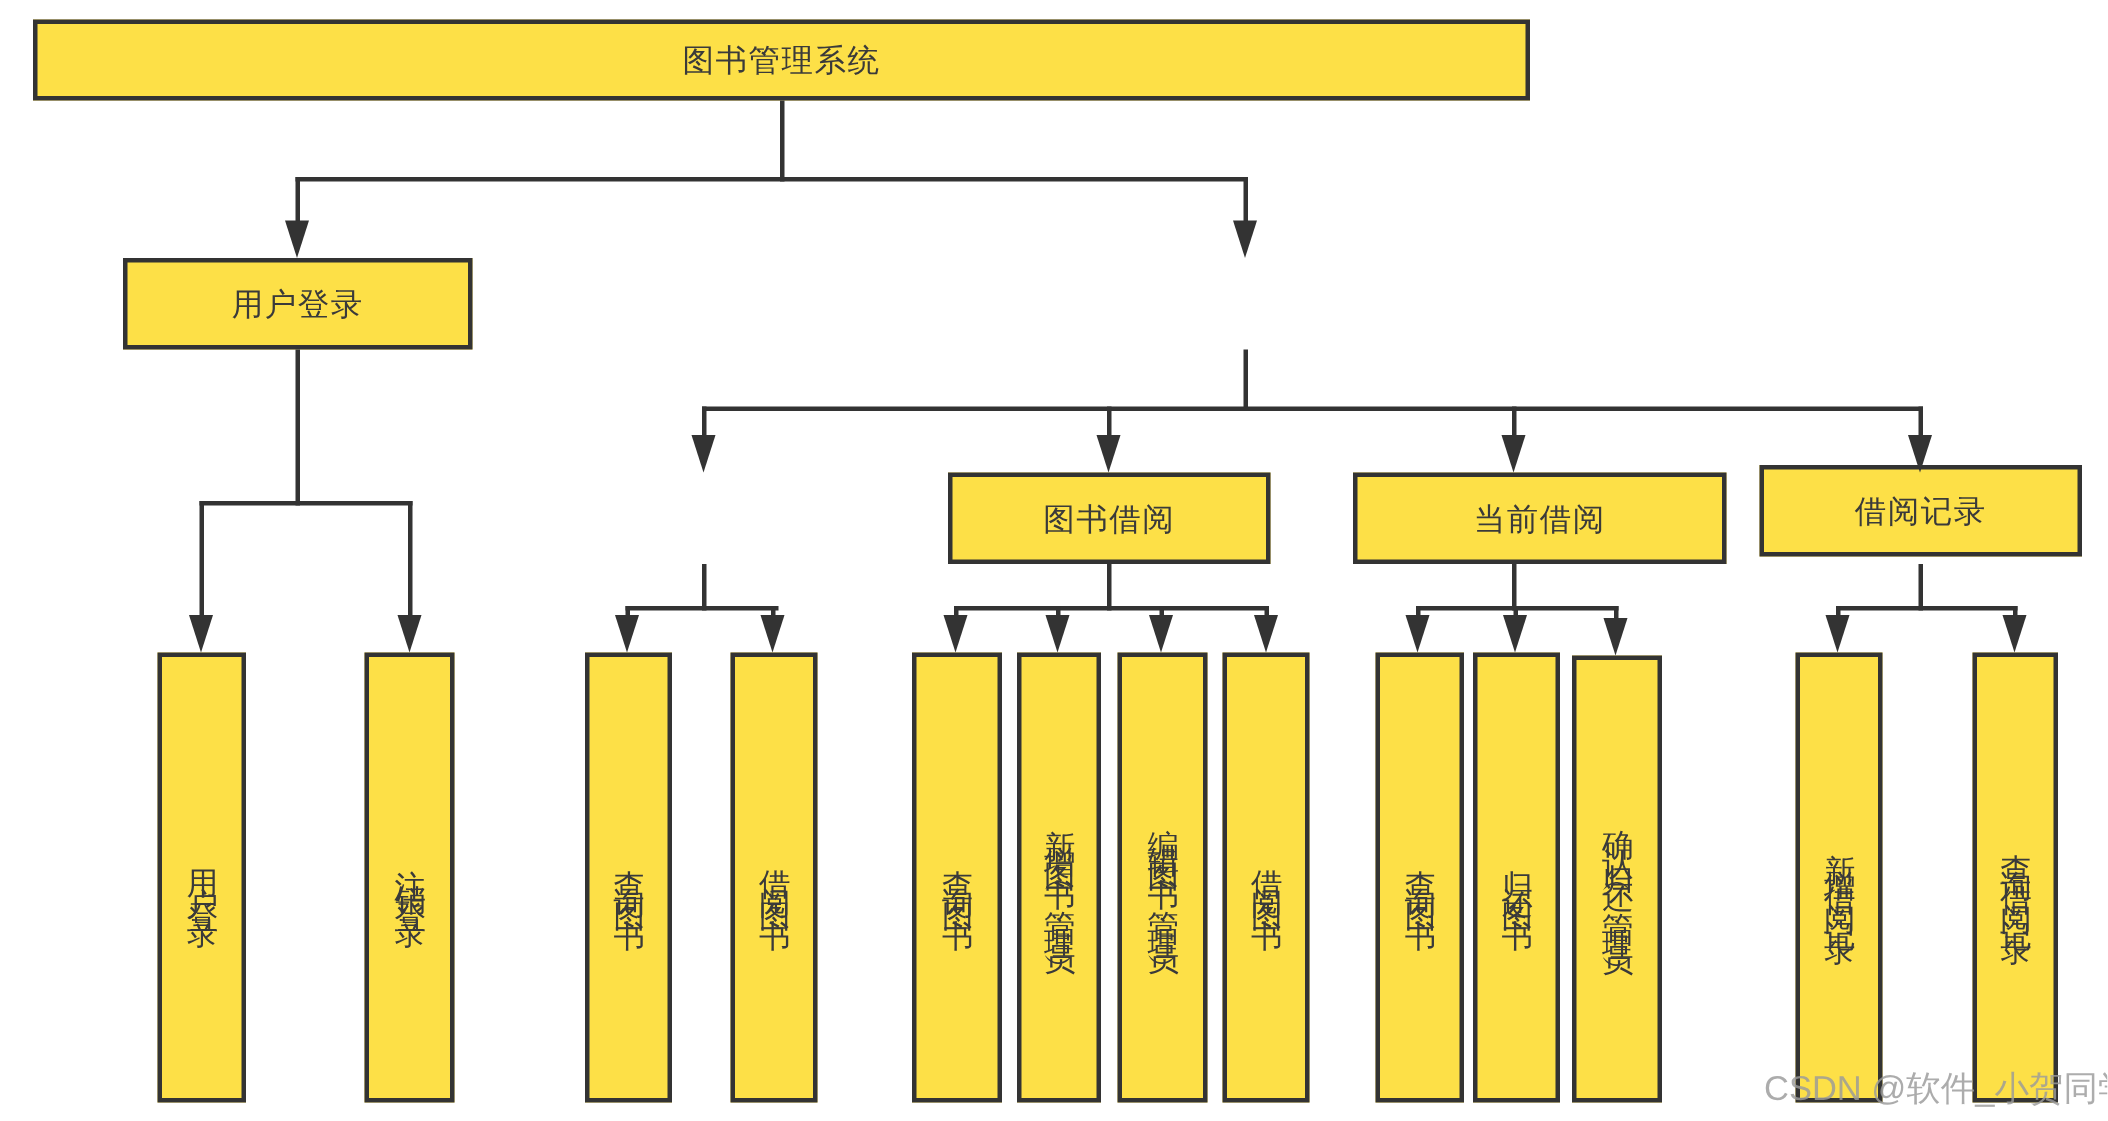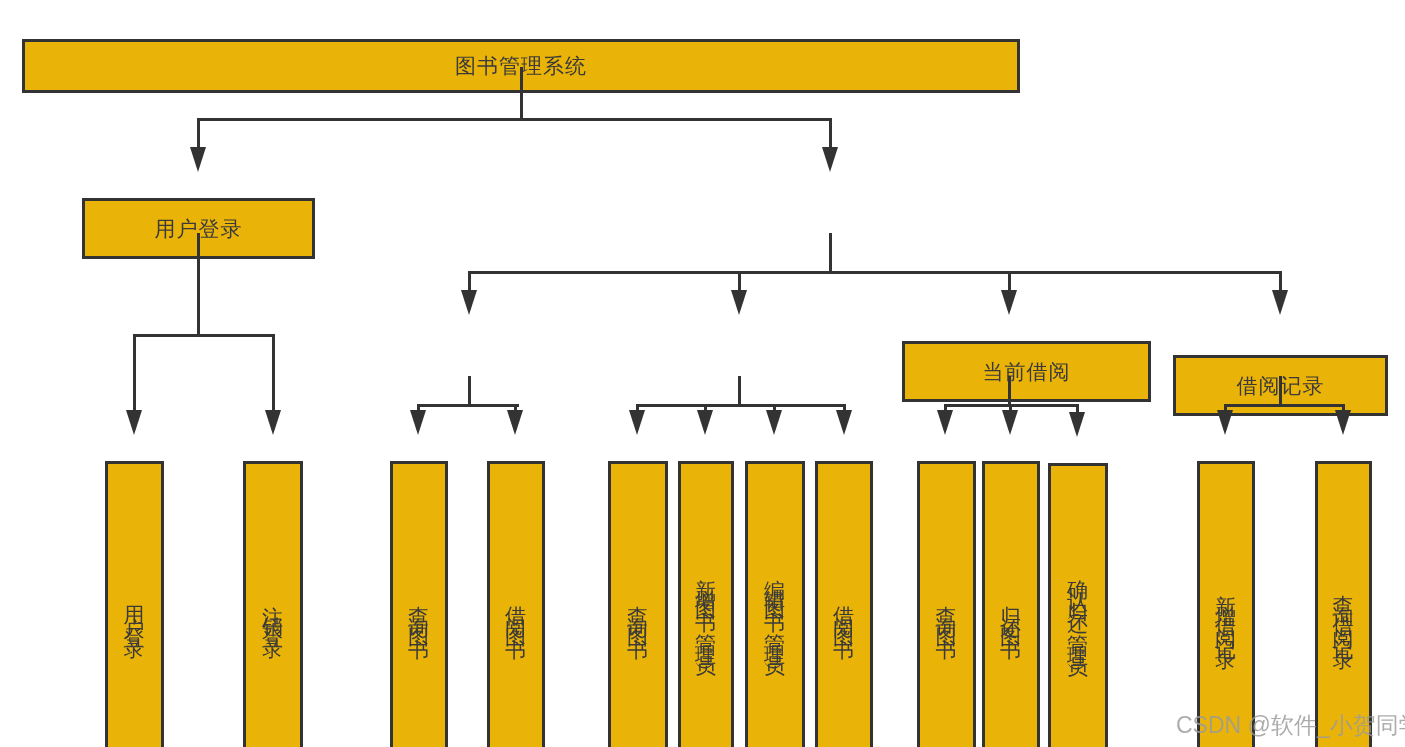--- a/index.html
+++ b/index.html
@@ -14,29 +14,28 @@
   .canvas {
     position: relative;
     width: 1405px;
     height: 747px;
     background: var(--background);
     overflow: hidden;
   }
   .box {
     position: absolute;
     border: 3px solid var(--line);
-    background: #eab308;
+    background: #fde047;
     display: flex;
     align-items: center;
     justify-content: center;
     color: var(--text);
     font-size: 21px;
     letter-spacing: 1px;
     text-align: center;
-    margin-top: 26px;
   }
   .leaf .label {
     writing-mode: vertical-lr;
     text-orientation: mixed;
     letter-spacing: 11px;
     line-height: 1.1;
     white-space: nowrap;
   }
   .hline, .vline { position: absolute; background: var(--line); }
   .hline { height: 3px; }
@@ -67,26 +66,29 @@
   <div class="box" style="left:22px; top:13px; width:998px; height:54px;">
     <span>图书管理系统</span>
   </div>
 
   <div class="box" style="left:82px; top:172px; width:233px; height:61px;">
     <span>用户登录</span>
   </div>
 
 
 
+  <div class="box" style="left:632px; top:315px; width:215px; height:61px;">
+    <span>图书借阅</span>
+  </div>
 
   <div class="box" style="left:902px; top:315px; width:249px; height:61px;">
     <span>当前借阅</span>
   </div>
 
-  <div class="box" style="left:1173px; top:329px; width:215px; height:61px;">
+  <div class="box" style="left:1173px; top:310px; width:215px; height:61px;">
     <span>借阅记录</span>
   </div>
 
   <div class="box leaf" style="left:105px; top:435px; width:59px; height:300px;">
     <span class="label">用户登录</span>
   </div>
 
   <div class="box leaf" style="left:243px; top:435px; width:60px; height:300px;">
     <span class="label">注销登录</span>
   </div>

